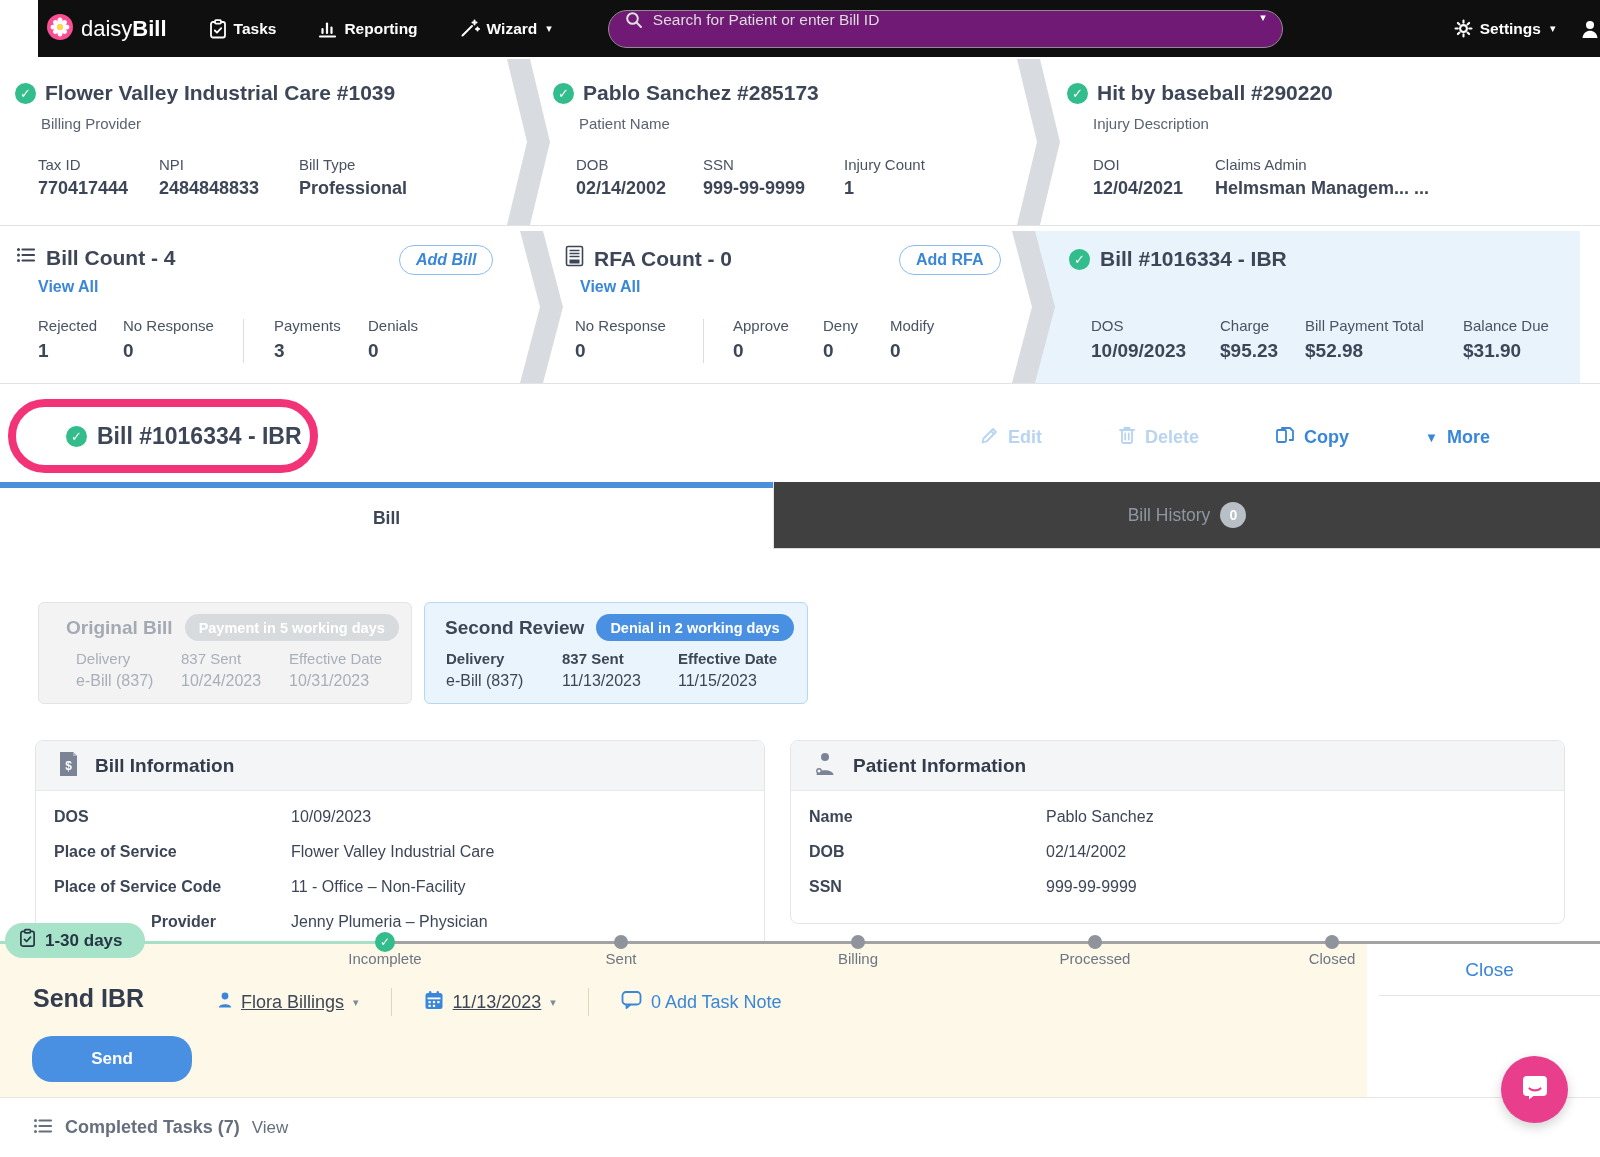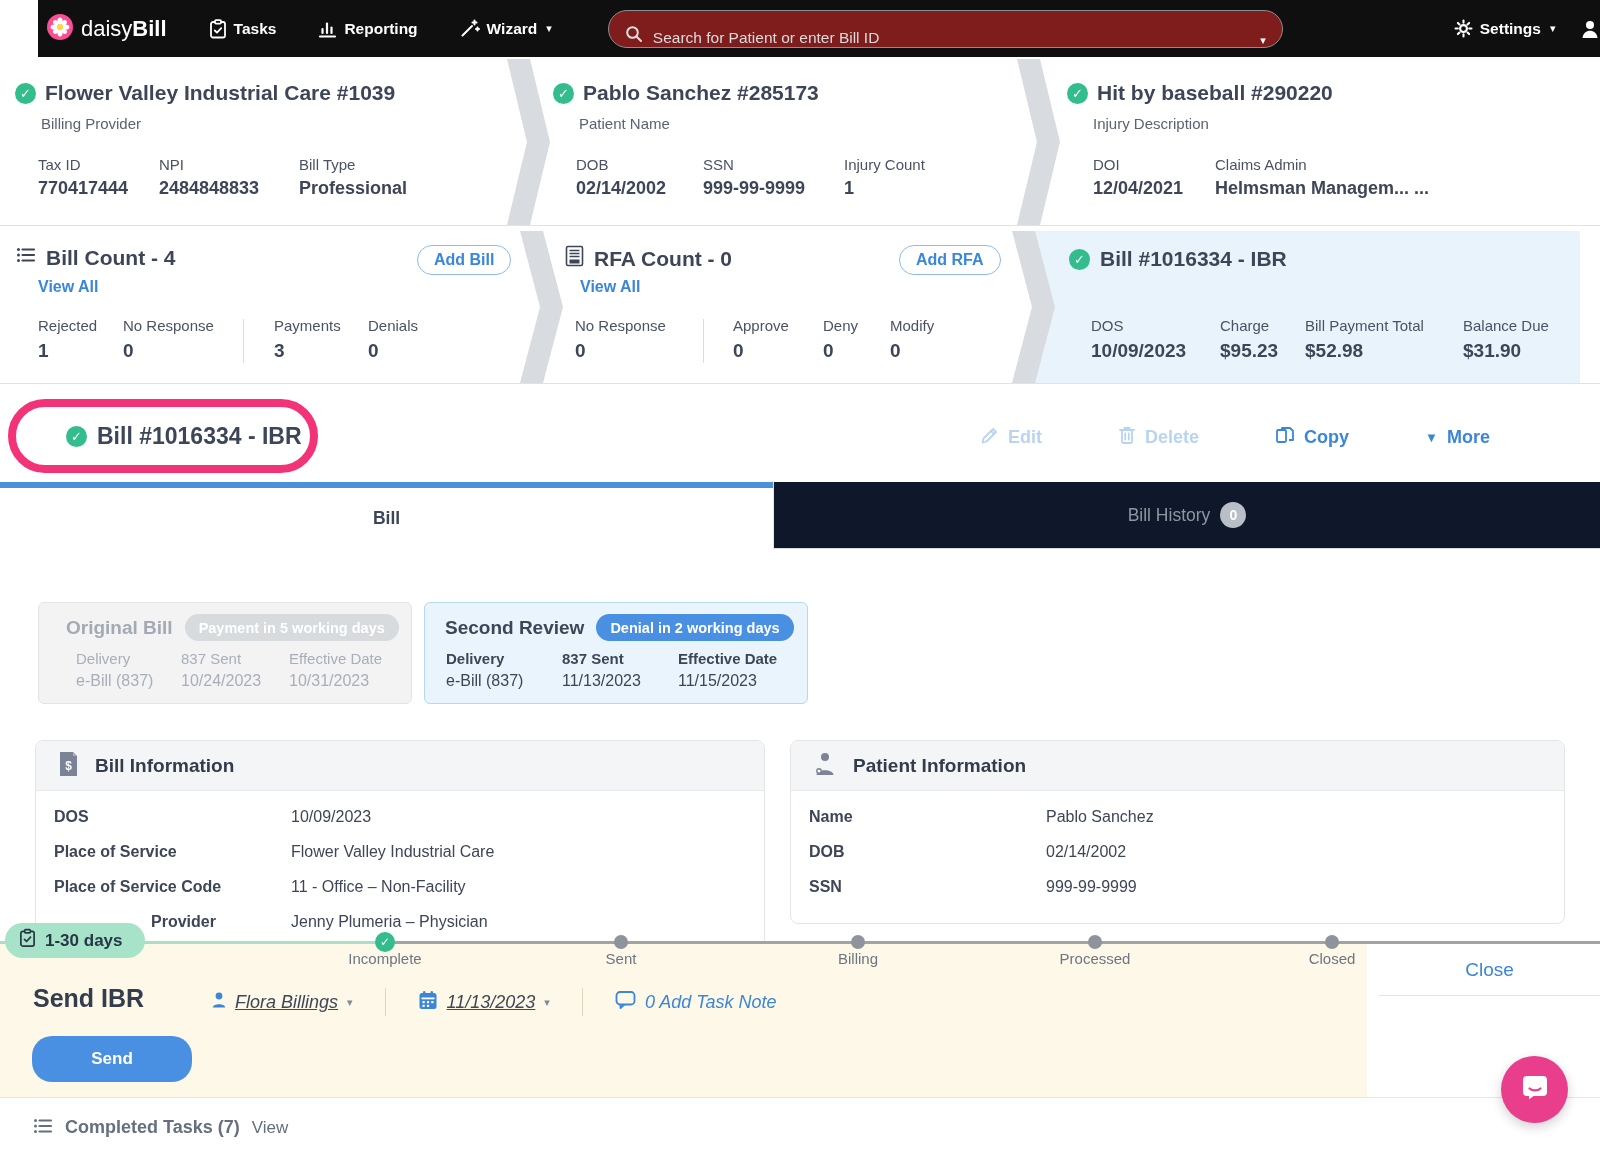--- a/index.html
+++ b/index.html
@@ -9,21 +9,21 @@
   
   .navbar { position:absolute; top:0; left:0; width:1600px; height:57px; background:#0f0f10;
             display:flex; align-items:center; padding:0 22px 0 9px; gap:42px; z-index:20;margin-left:38px; }
   .brand { display:flex; align-items:center; gap:8px; }
   .brand-text { color:#fff; font-size:22px; }
   .brand-text b { font-weight:700; }
   .nav-item { display:flex; align-items:center; gap:7px; color:#fff; font-size:15.5px; font-weight:700; cursor:pointer; }
   .nav-item svg { display:block; }
   .chev { color:#fff; font-size:11px; margin-left:2px; }
   .search-wrap { flex:1; max-width:675px; height:38px; border:1.5px solid #8d8d8d; border-radius:19px;
-                 background:#7f1d1d; display:flex; align-items:flex-end; padding:0 16px; gap:10px; margin-left:14px; }
+                 background:#701a75; display:flex; align-items:flex-start; padding:0 16px; gap:10px; margin-left:14px; }
   .search-wrap input { flex:1; background:transparent; border:none; outline:none; color:#e8e8e8; font-size:15.5px;
                        font-family:"Liberation Sans","DejaVu Sans",sans-serif; }
   .search-wrap input::placeholder { color:#dcdcdc; }
   .nav-right { margin-left:auto; display:flex; align-items:center; gap:24px; }
 
   
   .chevrow { position:absolute; left:0; width:1600px; display:flex; gap:3px; background:#d8dbdf; }
   .row-context { top:59px; height:167px; border-bottom:1px solid #e0e2e6; }
   .row-summary { top:231px; height:153px; border-bottom:1px solid #e0e2e6; }
   .ccard { position:relative; background:#fff; height:100%; }
@@ -59,21 +59,21 @@
   .actions { position:absolute; top:425px; right:110px; display:flex; gap:76px; align-items:center; }
   .action { display:flex; align-items:center; gap:9px; font-size:18px; font-weight:700; cursor:pointer; }
   .action.disabled { color:#b9d4f1; cursor:default; }
   .action.enabled { color:#3a86d8; }
   .more-caret { font-size:13px; }
 
   
   .tabs { position:absolute; top:482px; left:0; width:1600px; height:67px; display:flex; }
   .tab-active { width:773px; background:#fff; border-top:6px solid #4a90da; display:flex; align-items:center;
                 justify-content:center; font-size:17.5px; font-weight:700; color:#3d4657; cursor:pointer; }
-  .tab-inactive { flex:1; background:#0f172a; border-left:1px solid #e2e4e7; border-bottom:1px solid #d9dbde;
+  .tab-inactive { flex:1; background:#404040; border-left:1px solid #e2e4e7; border-bottom:1px solid #d9dbde;
                   display:flex; align-items:center; justify-content:center; gap:10px; font-size:17.5px;
                   color:#8e96a1; cursor:pointer;text-align:center; }
   .tab-badge { width:26px; height:26px; border-radius:50%; background:#b9bfc7; color:#fff; font-size:14px;
                font-weight:700; display:flex; align-items:center; justify-content:center; }
 
   
   .rev-card { position:absolute; top:602px; height:102px; border-radius:6px; }
   .rev-muted { left:38px; width:374px; background:#f3f3f4; border:1px solid #e4e4e6; }
   .rev-active { left:424px; width:384px; background:#eaf4fd; border:1px solid #b5d7f2; }
   .rev-head { position:absolute; top:11px; left:27px; display:flex; align-items:center; gap:12px; }
@@ -113,21 +113,21 @@
   .tl-green { left:0; width:385px; background:#a8dfc6; }
   .tl-gray { left:385px; width:1215px; background:#a3a3a3; }
   .tl-dot { position:absolute; top:935px; width:14px; height:14px; border-radius:50%; background:#8f939b; z-index:6; }
   .tl-dot-check { position:absolute; top:932px; width:20px; height:20px; border-radius:50%; background:#33bd8d;
                   color:#fff; font-size:12px; font-weight:700; display:flex; align-items:center; justify-content:center; z-index:6; }
   .tl-label { position:absolute; top:950px; transform:translateX(-50%); font-size:15px; color:#6d7683; z-index:6; }
   .days-badge { position:absolute; left:5px; top:923px; height:35px; padding:0 22px 0 14px; background:#a7e3c8;
                 border-radius:18px; display:flex; align-items:center; gap:9px; z-index:7;
                 font-size:17px; font-weight:700; color:#273645; }
   .send-title { position:absolute; left:33px; top:984px; font-size:25px; font-weight:700; color:#343d4e; z-index:6; }
-  .send-controls { position:absolute; left:212px; top:988px; display:flex; align-items:center; gap:32px; z-index:6;font-style:italic; }
+  .send-controls { position:absolute; left:218px; top:988px; display:flex; align-items:center; gap:32px; z-index:6; }
   .ctrl-link { display:flex; align-items:center; gap:9px; cursor:pointer; }
   .ctrl-link .txt { font-size:18px; color:#3e4757; text-decoration:underline; }
   .ctrl-chev { font-size:11px; color:#7e899a; }
   .ctrl-div { width:1px; height:28px; background:#ddd8c2; }
   .note-link { display:flex; align-items:center; gap:9px; font-size:18px; color:#3a86d8; cursor:pointer; }
   .send-btn { position:absolute; left:32px; top:1036px; width:160px; height:46px; background:#4a90e2; border:none;
               border-radius:20px; color:#fff; font-size:17px; font-weight:700; cursor:pointer; z-index:6;
               font-family:"Liberation Sans","DejaVu Sans",sans-serif; }
 
   
@@ -304,21 +304,21 @@
                 <circle cx="2.5" cy="10" r="1.5"></circle>
                 <circle cx="2.5" cy="15.5" r="1.5"></circle>
               </g>
             <g stroke="#3d4657" stroke-width="2.2" stroke-linecap="round">
                 <path d="M6.5 4.5H18M6.5 10H18M6.5 15.5H18"></path>
               </g>
           </svg>
         </span>
         <span>Bill Count - 4</span>
       </div>
-      <div class="btn-outline" style="left:417px;">Add Bill</div>
+      <div class="btn-outline" style="left:399px;font-style:italic;">Add Bill</div>
       <div class="view-all" style="left:38px;">View All</div>
       <div class="stat" style="left:38px;">
         <div class="lab">Rejected</div>
         <div class="val">1</div>
       </div>
       <div class="stat" style="left:123px;">
         <div class="lab">No Response</div>
         <div class="val">0</div>
       </div>
       <div class="vdiv" style="left:243px;"></div>

